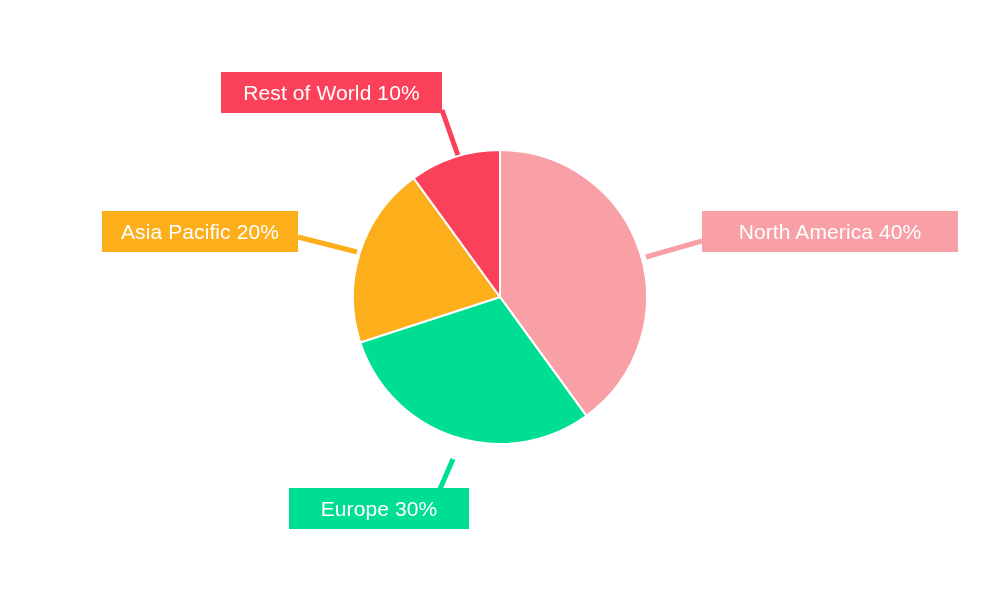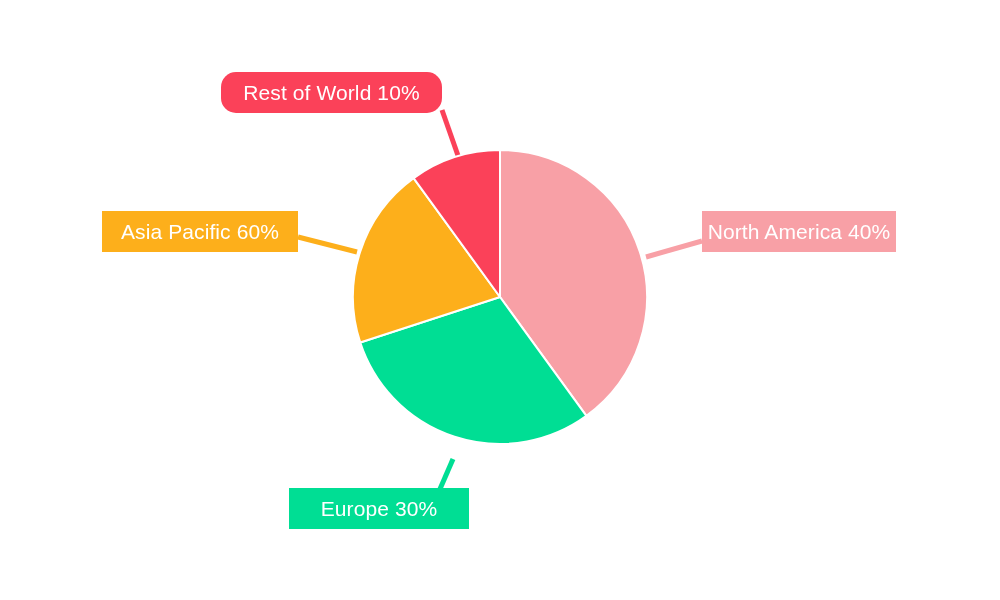--- a/index.html
+++ b/index.html
@@ -35,21 +35,21 @@
     font-family: "Liberation Sans", sans-serif;
     font-size: 21px;
     line-height: 1;
     white-space: nowrap;
     letter-spacing: 0.1px;
     box-sizing: border-box;
   }
   #label-north-america {
     left: 702px;
     top: 211px;
-    width: 194px;
+    width: 256px;
     height: 41px;
   }
   #label-europe {
     left: 289px;
     top: 488px;
     width: 180px;
     height: 41px;
   }
   #label-asia-pacific {
     left: 102px;
@@ -89,20 +89,20 @@
 
   <div class="pie-label" id="label-north-america" style="background:#f8a0a6;">
     <span>North America 40%</span>
   </div>
 
   <div class="pie-label" id="label-europe" style="background:#00de94;">
     <span>Europe 30%</span>
   </div>
 
   <div class="pie-label" id="label-asia-pacific" style="background:#fdaf1b;">
-    <span>Asia Pacific 60%</span>
+    <span>Asia Pacific 20%</span>
   </div>
 
-  <div class="pie-label" id="label-rest-of-world" style="background:#fb4159;border-radius:15px;">
+  <div class="pie-label" id="label-rest-of-world" style="background:#fb4159;">
     <span>Rest of World 10%</span>
   </div>
 
 </div>
 
 </body></html>

